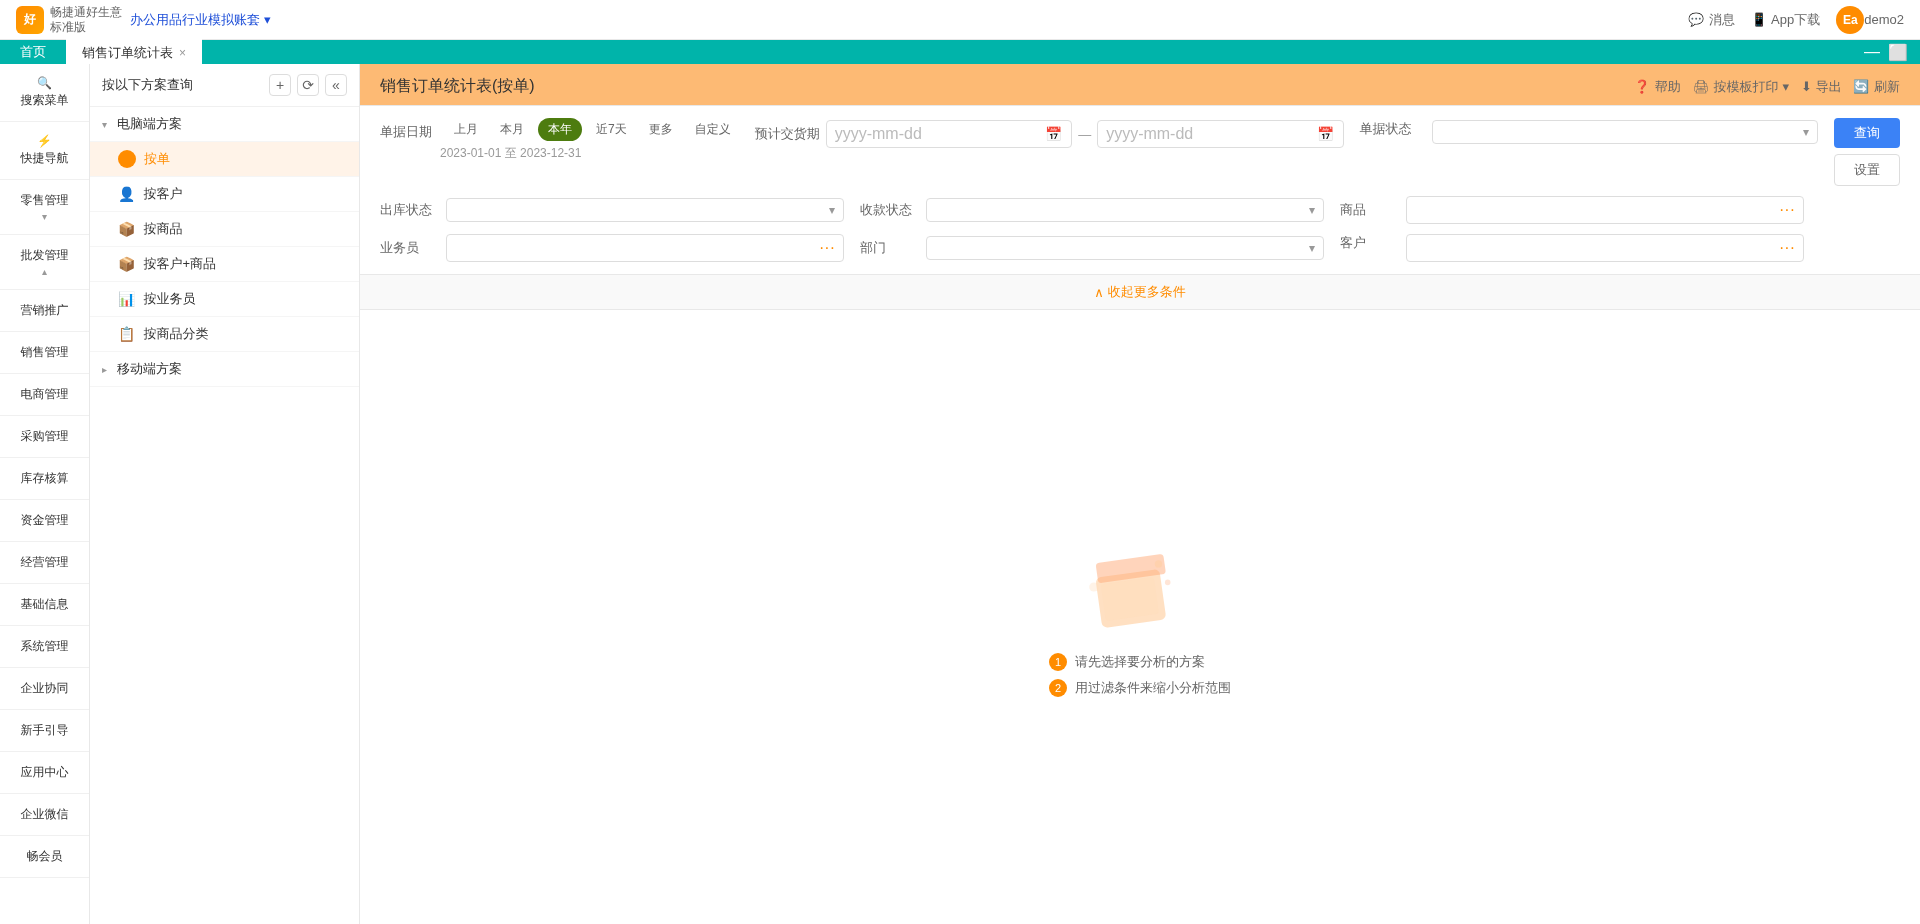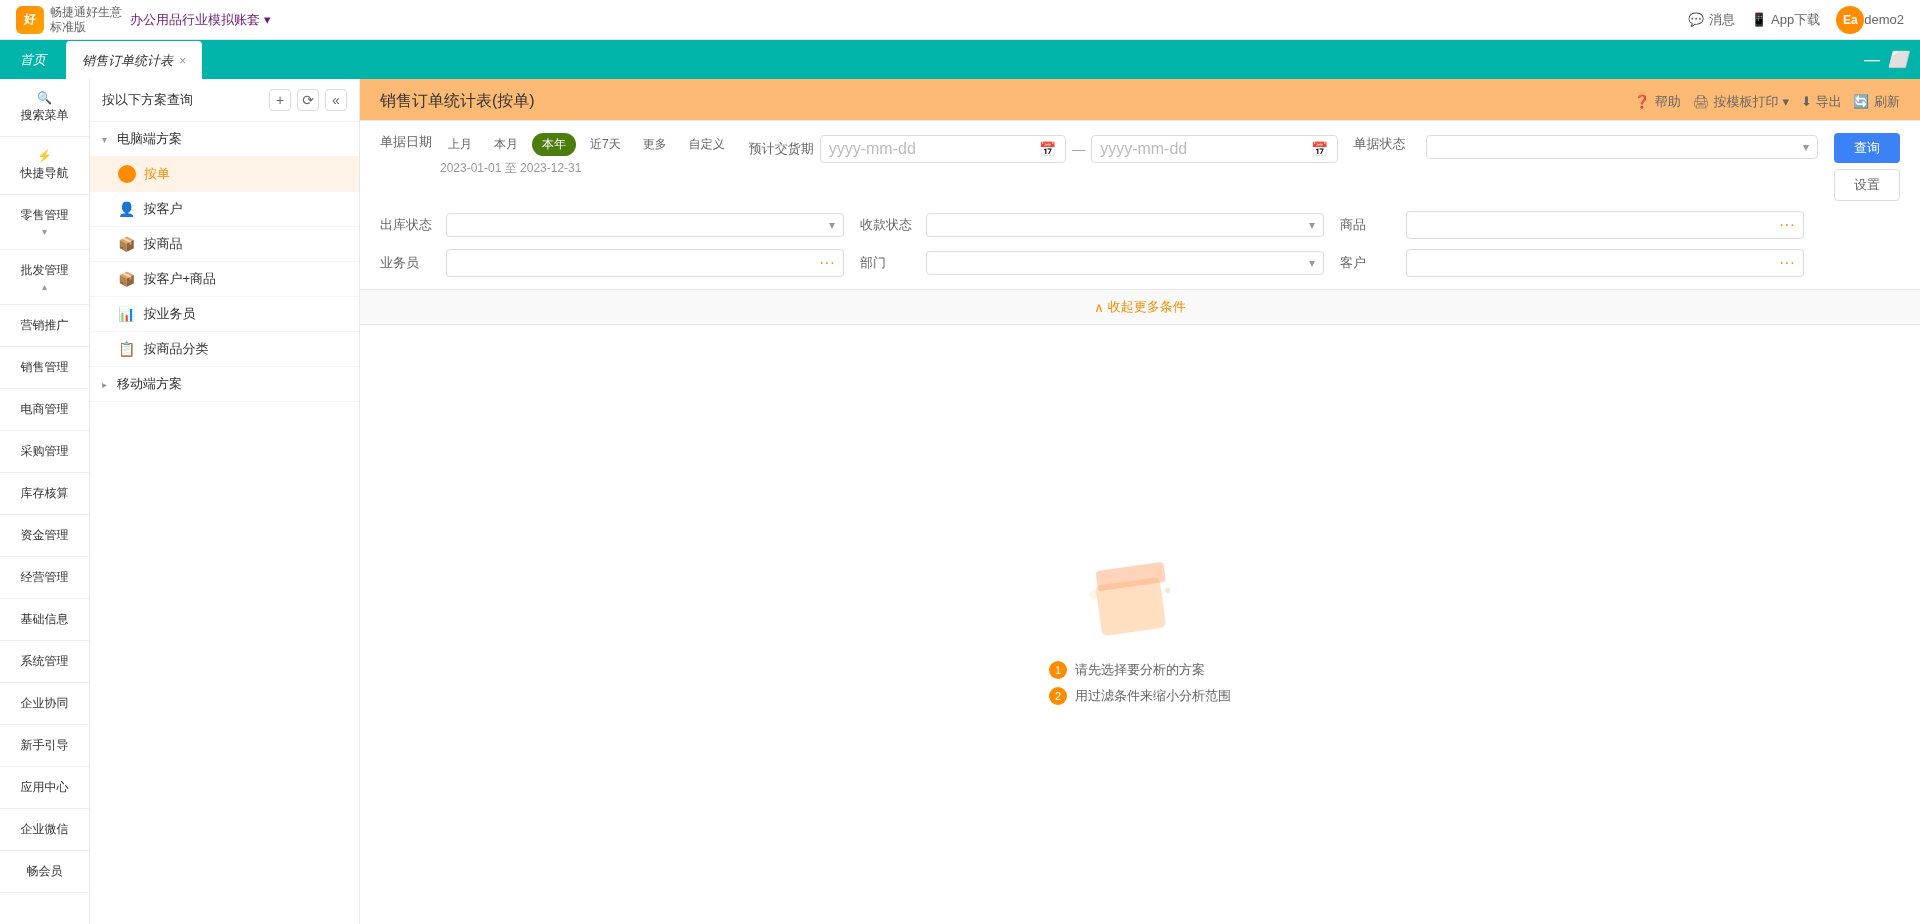--- a/index.html
+++ b/index.html
@@ -13,34 +13,33 @@
       align-items: center;
       justify-content: space-between;
       padding: 0 16px;
       border-bottom: 1px solid #e8e8e8;
       flex-shrink: 0;
     }
     .top-bar-left { display: flex; align-items: center; gap: 8px; }
     .logo-area { display: flex; align-items: center; gap: 6px; }
     .logo-icon { width: 28px; height: 28px; background: linear-gradient(135deg, #ff8c00, #ffa500); border-radius: 6px; display: flex; align-items: center; justify-content: center; color: white; font-size: 12px; font-weight: bold; }
     .logo-text { font-size: 12px; color: #666; line-height: 1.2; }
-    .breadcrumb-area { display: flex; align-items: center; gap: 4px; color: #701a75; font-size: 13px; }
+    .breadcrumb-area { display: flex; align-items: center; gap: 4px; color: #1d4ed8; font-size: 13px; }
     .top-bar-right { display: flex; align-items: center; gap: 16px; }
     .top-action { display: flex; align-items: center; gap: 4px; color: #666; cursor: pointer; font-size: 13px; }
     .user-avatar { width: 28px; height: 28px; background: #ff8c00; border-radius: 50%; display: flex; align-items: center; justify-content: center; color: white; font-size: 12px; font-weight: bold; }
 
     
     .tab-bar {
-      height: 39px;
+      height: 24px;
       background: #00b4aa;
       display: flex;
       align-items: center;
       padding: 0 0;
       flex-shrink: 0;
-      font-style: italic;
     }
     .tab-home {
       height: 40px;
       padding: 0 20px;
       display: flex;
       align-items: center;
       color: white;
       cursor: pointer;
       font-size: 13px;
     }
@@ -395,21 +394,21 @@
             <span>🔄</span>
             <span>刷新</span>
           </div>
         </div>
       </div>
 
       <div class="filter-area">
 
         <div style="display:flex; align-items:flex-start; gap:16px; margin-bottom:10px;">
           <div style="display:flex; flex-direction:column; gap:4px; flex:0 0 auto;">
-            <div style="display:flex; align-items:flex-start; ">
+            <div style="display:flex; align-items:flex-end; gap:6px;">
               <span class="filter-label">单据日期</span>
               <div class="filter-date-group">
                 <button class="date-btn">上月</button>
                 <button class="date-btn">本月</button>
                 <button class="date-btn active">本年</button>
                 <button class="date-btn">近7天</button>
                 <button class="date-btn">更多</button>
                 <button class="date-btn">自定义</button>
               </div>
             </div>
@@ -477,21 +476,21 @@
               <span class="filter-more-dots">···</span>
             </div>
           </div>
           <div style="display:flex; align-items:center; gap:6px; flex:1;">
             <span class="filter-label">部门</span>
             <div class="filter-select-wrap" style="flex:1;">
               <span class="filter-select-text"></span>
               <span class="filter-select-arrow">▾</span>
             </div>
           </div>
-          <div style="display:flex; align-items:center; gap:6px; flex:1;">
+          <div style="display:flex; gap:6px; flex:1;">
             <span class="filter-label">客户</span>
             <div class="filter-more-wrap" style="flex:1;">
               <span class="filter-select-text"></span>
               <span class="filter-more-dots">···</span>
             </div>
           </div>
 
           <div style="width:80px;"></div>
         </div>
       </div>

